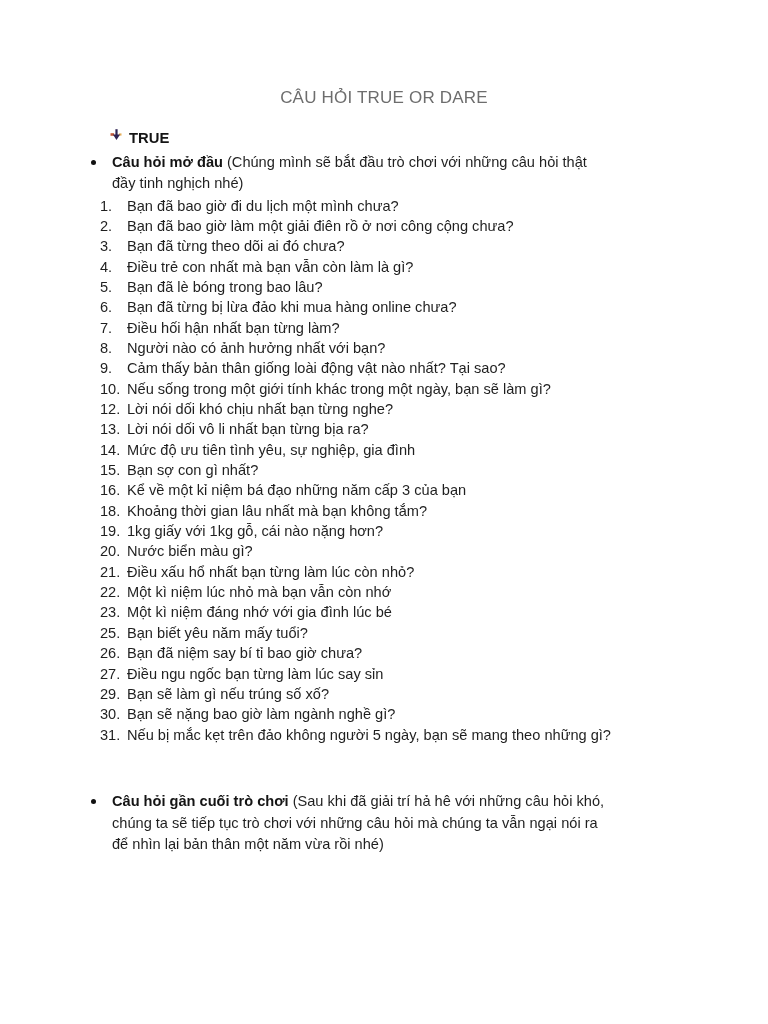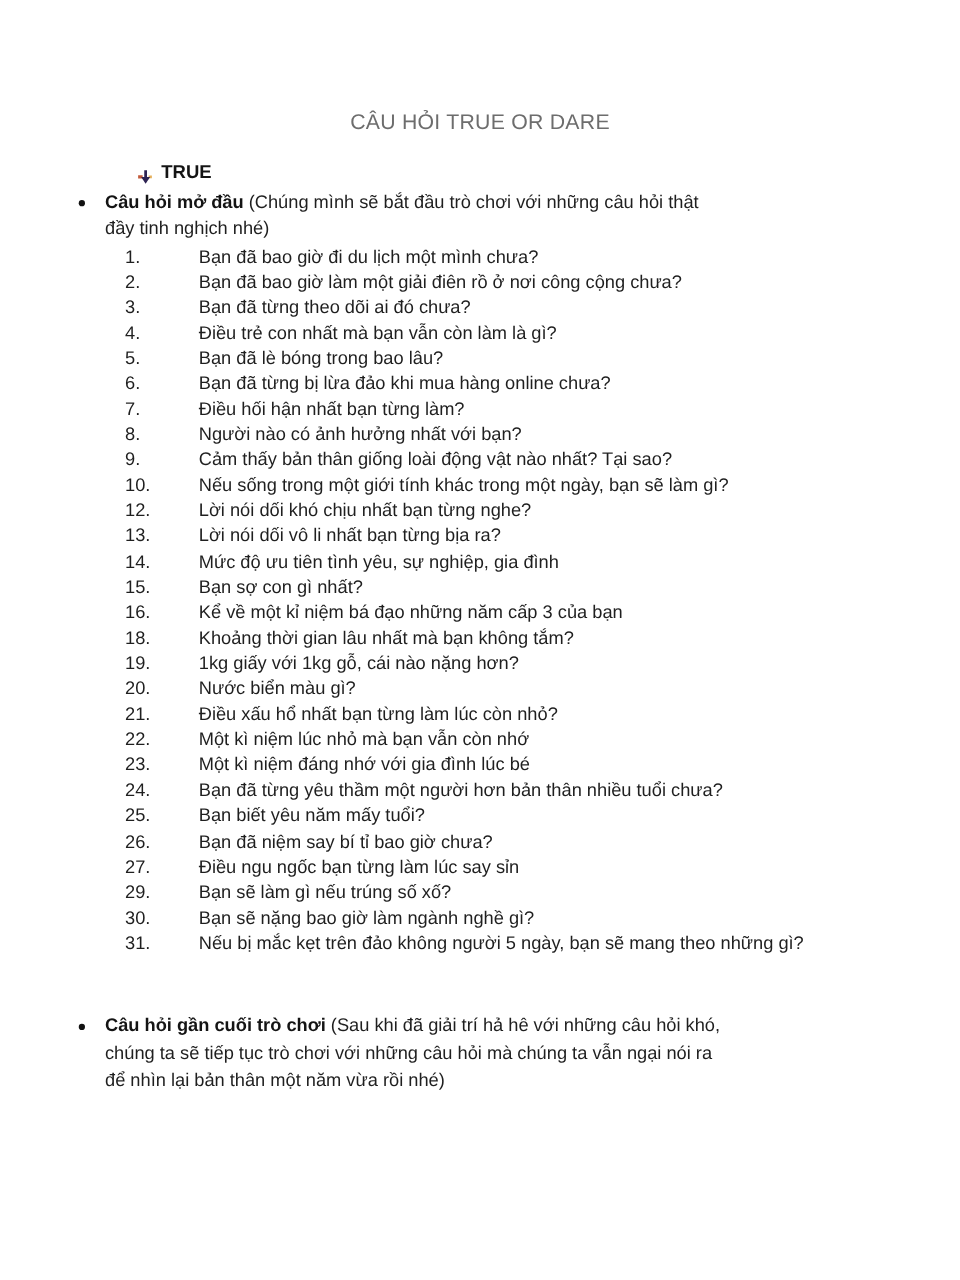--- a/index.html
+++ b/index.html
@@ -20,36 +20,36 @@
     text-align: center;
     font-size: 17px;
     line-height: 24px;
     color: #6d6d6d;
     letter-spacing: 0.2px;
     margin: 0 0 18px 0;
     font-weight: normal;
   }
   .section-heading {
     display: flex;
-    align-items: flex-end;
+    align-items: flex-start;
     margin: 0 0 4px 110px;
     font-size: 14.8px;
     line-height: 20px;
   }
   .marker-icon {
     width: 13px; height: 13px;
     margin-right: 6px;
     display: inline-block;
     flex-shrink: 0;
   }
   .section-heading .label { font-weight: bold; color: #141414; }
 
   .bullet-para {
     position: relative;
-    margin-left: 84px;
+    margin-left: 112px;
     width: 497px;
     font-size: 14.6px;
     line-height: 20.8px;
   }
   .bullet-para .dot {
     position: absolute;
     left: -21px; top: 8px;
     width: 5px; height: 5px;
     border-radius: 50%;
     background: #111111;
@@ -63,21 +63,21 @@
   }
   .qrow {
     display: flex;
     font-size: 14.6px;
     line-height: 20.35px;
   }
   .qnum {
     width: 27px;
     flex-shrink: 0;
   }
-  .qtext { flex: 1; margin-left: 32px; }
+  .qtext { flex: 1; }
 
   .closing-wrap { margin-top: 46px; }
   .closing-wrap .bullet-para { line-height: 21.8px; }
 </style>
 </head>
 <body>
 
 <div class="page">
 
   <h1 class="doc-title">CÂU HỎI TRUE OR DARE</h1>
@@ -198,24 +198,20 @@
     <li class="qrow">
       <span class="qnum">22.</span>
       <span class="qtext">Một kì niệm lúc nhỏ mà bạn vẫn còn nhớ</span>
     </li>
 
     <li class="qrow">
       <span class="qnum">23.</span>
       <span class="qtext">Một kì niệm đáng nhớ với gia đình lúc bé</span>
     </li>
 
-    <li class="qrow">
-      <span class="qnum">24.</span>
-      <span class="qtext">Bạn đã từng yêu thầm một người hơn bản thân nhiều tuổi chưa?</span>
-    </li>
 
     <li class="qrow">
       <span class="qnum">25.</span>
       <span class="qtext">Bạn biết yêu năm mấy tuổi?</span>
     </li>
 
     <li class="qrow">
       <span class="qnum">26.</span>
       <span class="qtext">Bạn đã niệm say bí tỉ bao giờ chưa?</span>
     </li>

